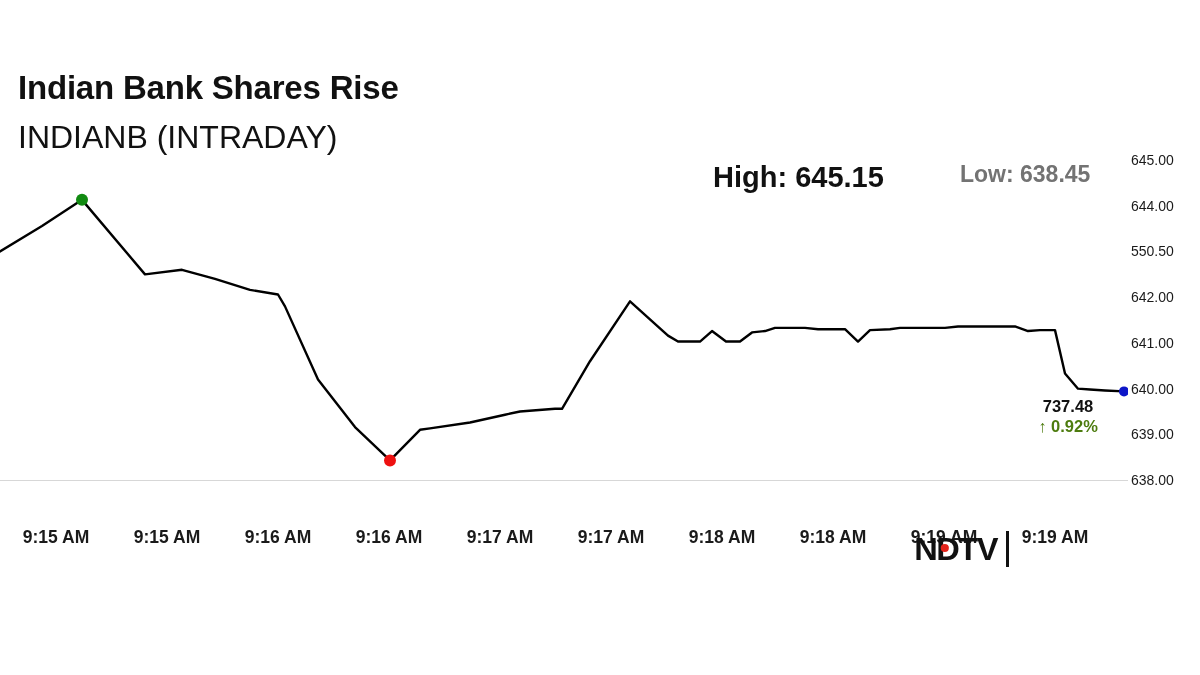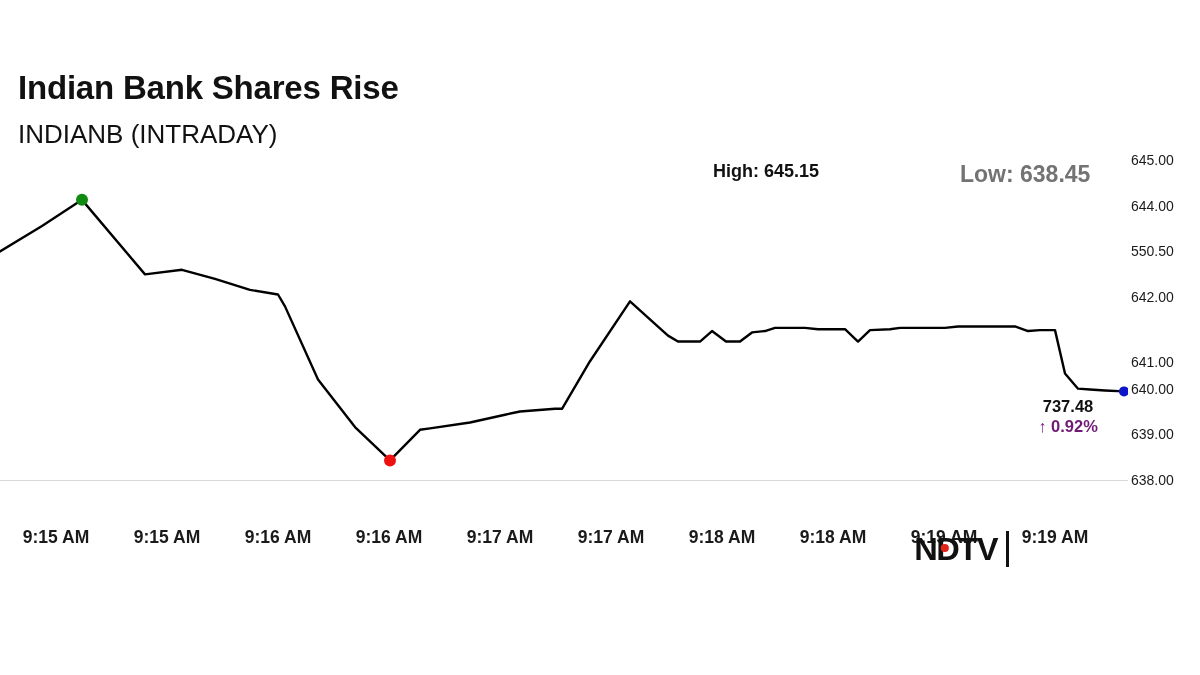--- a/index.html
+++ b/index.html
@@ -32,32 +32,32 @@
     font-size: 33px;
     font-weight: bold;
     letter-spacing: -0.2px;
     color: #111111;
     white-space: nowrap;
   }
   .subhead {
     position: absolute;
     left: 18px;
     top: 118px;
-    font-size: 26px;
+    font-size: 32px;
     font-weight: normal;
     color: #111111;
     white-space: nowrap;
   }
 
   
   .hl-high {
     position: absolute;
     left: 713px;
     top: 160px;
-    font-size: 18px;
+    font-size: 29px;
     font-weight: bold;
     color: #111111;
     white-space: nowrap;
   }
   .hl-low {
     position: absolute;
     left: 960px;
     top: 160px;
     font-size: 23px;
     font-weight: bold;
@@ -122,21 +122,21 @@
     color: #111111;
     white-space: nowrap;
     transform: translateX(-50%);
   }
   .last-change {
     position: absolute;
     left: 1068px;
     top: 416px;
     font-size: 16.5px;
     font-weight: bold;
-    color: #701a75;
+    color: #4d7c0f;
     white-space: nowrap;
     transform: translateX(-50%);
   }
 
   
   .logo {
     position: absolute;
     left: 915px;
     top: 525px;
     height: 46px;
@@ -213,21 +213,21 @@
           <circle cx="1124" cy="230.39999999999833" r="5" fill="#0d16c8"></circle>
         </g>
     </svg>
   </div>
 
   <div class="y-axis" id="y-axis">
       <div class="y-tick-label" style="top: -8px;">645.00</div>
       <div class="y-tick-label" style="top: 37.7143px;">644.00</div>
       <div class="y-tick-label" style="top: 83.4286px;">550.50</div>
       <div class="y-tick-label" style="top: 129.143px;">642.00</div>
-      <div class="y-tick-label" style="top: 174.857px; margin-top: 19px;">641.00</div>
+      <div class="y-tick-label" style="top: 174.857px;">641.00</div>
       <div class="y-tick-label" style="top: 220.571px;">640.00</div>
       <div class="y-tick-label" style="top: 266.286px;">639.00</div>
       <div class="y-tick-label" style="top: 312px;">638.00</div>
     </div>
 
   <div class="x-axis" id="x-axis">
       <div class="x-tick-label" style="left: 56px;">9:15 AM</div>
       <div class="x-tick-label" style="left: 167px;">9:15 AM</div>
       <div class="x-tick-label" style="left: 278px;">9:16 AM</div>
       <div class="x-tick-label" style="left: 389px;">9:16 AM</div>

